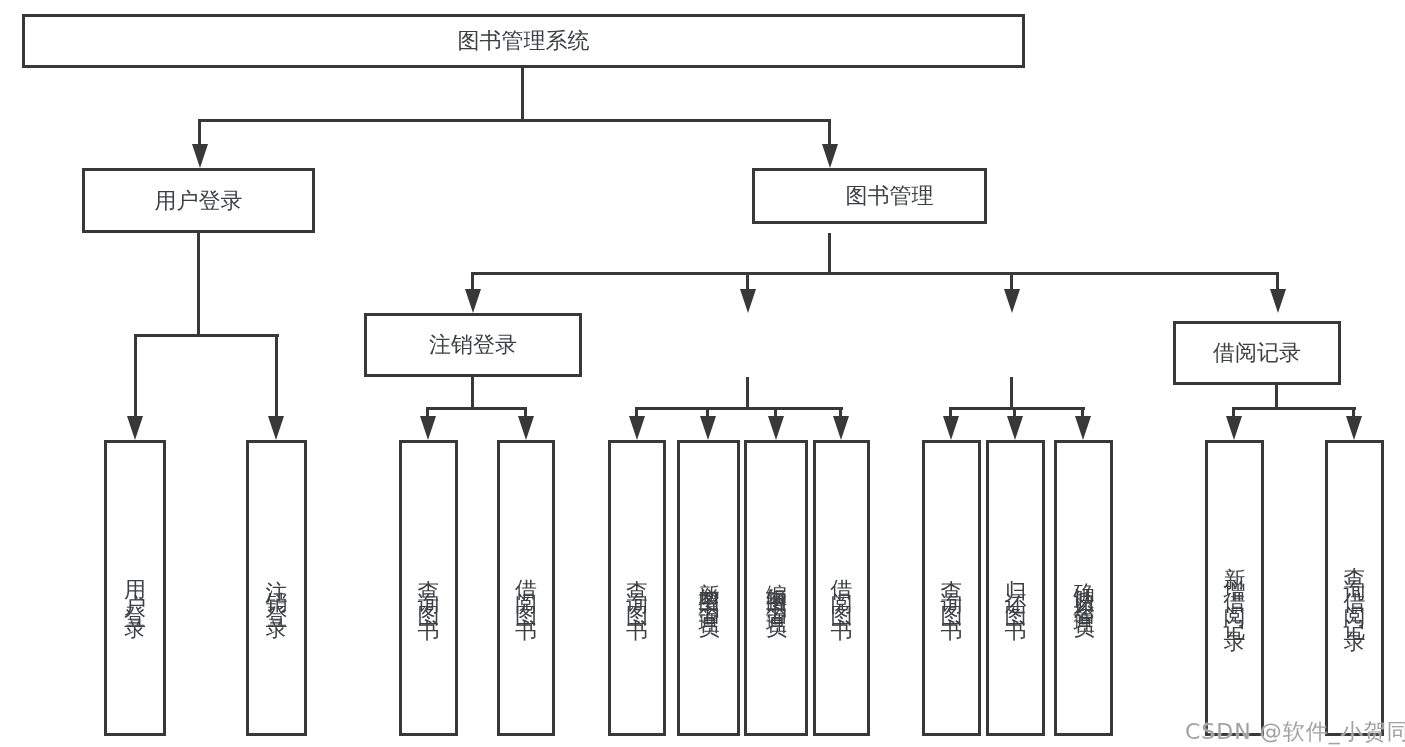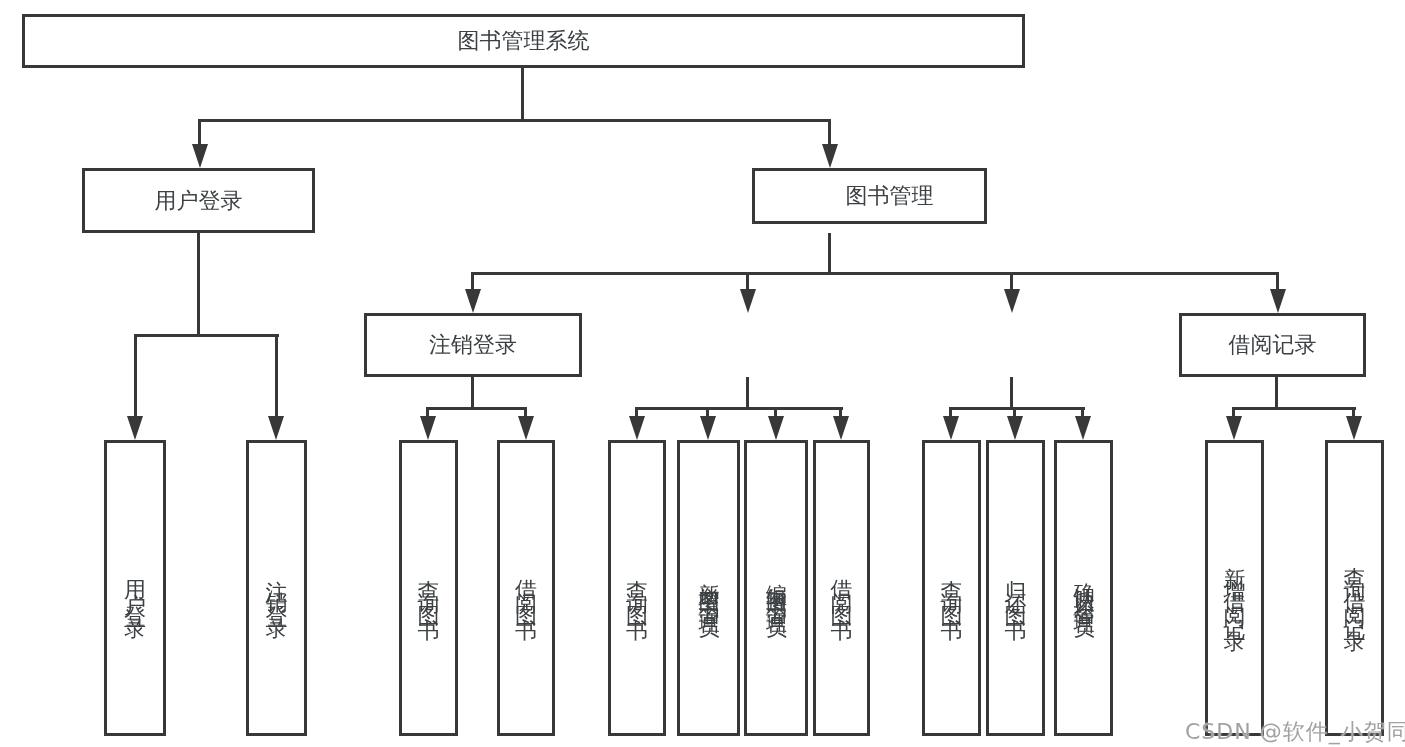--- a/index.html
+++ b/index.html
@@ -88,21 +88,21 @@
   <div class="vline" style="left:746px;top:272px;height:18px;"></div>
   <div class="ahead" style="left:740px;top:289px;"></div>
   <div class="vline" style="left:1010px;top:272px;height:18px;"></div>
   <div class="ahead" style="left:1004px;top:289px;"></div>
   <div class="vline" style="left:1276px;top:272px;height:18px;"></div>
   <div class="ahead" style="left:1270px;top:289px;"></div>
 
   <div class="box hdr" style="left:364px;top:313px;width:218px;height:64px;">
     <span>注销登录</span>
   </div>
-  <div class="box hdr" style="left:1173px;top:313px;width:187px;height:64px;margin-left:6px;">
+  <div class="box hdr" style="left:1173px;top:321px;width:168px;height:64px;">
     <span>借阅记录</span>
   </div>
 
   <div class="vline" style="left:471px;top:377px;height:33px;"></div>
   <div class="hline" style="left:426px;top:407px;width:101px;"></div>
   <div class="vline" style="left:426px;top:407px;height:9px;"></div>
   <div class="ahead" style="left:420px;top:416px;"></div>
   <div class="vline" style="left:524px;top:407px;height:9px;"></div>
   <div class="ahead" style="left:518px;top:416px;"></div>
 

